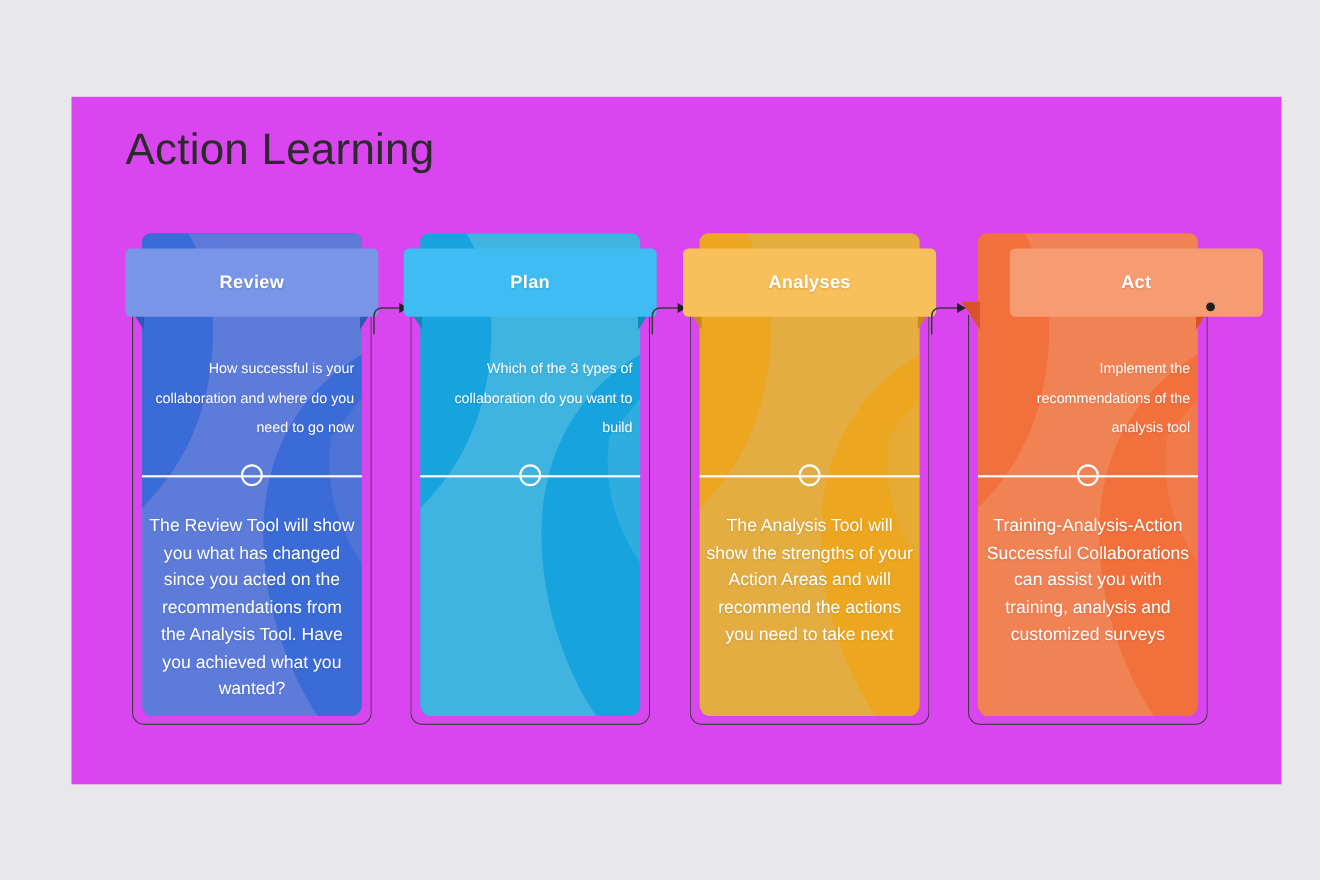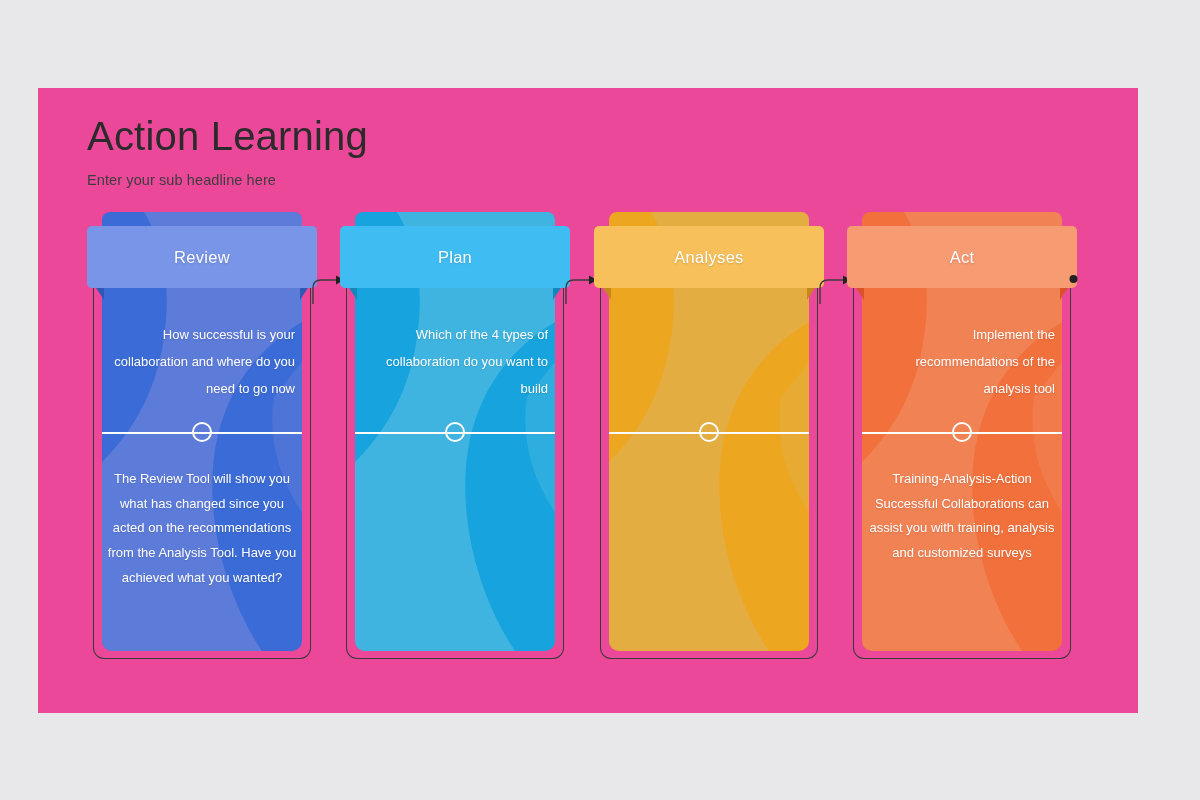--- a/index.html
+++ b/index.html
@@ -12,25 +12,25 @@
 
   body {
     background: #e8e8ea;
     font-family: "Liberation Sans", sans-serif;
     position: relative;
   }
 
   
   #slide {
     position: absolute;
-    left: 38px;
+    left: 65px;
     top: 88px;
     width: 1100px;
     height: 625px;
-    background: #ec4899;
+    background: #d946ef;
   }
 
   
   #heading { position: absolute; left: 49px; top: 25px; }
 
   #page-title {
     font-size: 40px;
     font-weight: 400;
     color: #2b2b2b;
     letter-spacing: 0.2px;
@@ -116,21 +116,21 @@
     height: 62px;
     border-radius: 5px;
     display: flex;
     align-items: center;
     justify-content: center;
   }
 
   .ribbon-label {
     position: relative;
     font-size: 16.5px;
-    font-weight: normal;
+    font-weight: bold;
     color: #ffffff;
     letter-spacing: 0.3px;
     text-shadow: 0 1px 2px rgba(0,0,0,0.17);
   }
 
   
   .text-top {
     position: absolute;
     left: 22px;
     top: 109px;
@@ -165,21 +165,21 @@
     background: transparent;
   }
 
   
   .text-bottom {
     position: absolute;
     left: 20px;
     top: 255px;
     width: 190px;
     text-align: center;
-    font-size: 13px;
+    font-size: 16px;
     line-height: 24.7px;
     color: #ffffff;
     text-shadow: 0 1px 2px rgba(0,0,0,0.13);
   }
 
   
   .connector {
     position: absolute;
     top: 62px;
     left: 224px;
@@ -198,21 +198,20 @@
   }
   .terminus svg { display: block; overflow: visible; }
 </style>
 </head>
 <body>
 
 <div id="slide">
 
   <div id="heading">
     <div id="page-title">Action Learning</div>
-    <div id="page-subtitle">Enter your sub headline here</div>
   </div>
 
   <div id="columns">
       <div class="col c0">
         <div class="bracket"></div>
         <div class="card-body" style="background: rgb(59, 107, 214);">
           <div class="swoosh">
             <svg viewBox="0 0 200 439" preserveAspectRatio="none">
               <path d="M0,439 L0,250 C35,215 55,175 62,125 C70,72 60,30 42,0 L200,0 L200,110 C150,140 120,185 112,245 C104,310 124,385 160,439 Z" fill="#7288dd" opacity="0.62"></path>
               <path d="M200,439 L200,300 C176,265 166,225 172,185 L200,150 L200,439 Z" fill="#7288dd" opacity="0.35"></path>
@@ -243,21 +242,21 @@
               <path d="M0,439 L0,250 C35,215 55,175 62,125 C70,72 60,30 42,0 L200,0 L200,110 C150,140 120,185 112,245 C104,310 124,385 160,439 Z" fill="#58bfe3" opacity="0.62"></path>
               <path d="M200,439 L200,300 C176,265 166,225 172,185 L200,150 L200,439 Z" fill="#58bfe3" opacity="0.35"></path>
             </svg>
           </div>
         </div>
         <div class="tail left" style="background: rgb(17, 135, 187);"></div>
         <div class="tail right" style="background: rgb(17, 135, 187);"></div>
         <div class="ribbon" style="background: rgb(63, 189, 243);">
           <div class="ribbon-label">Plan</div>
         </div>
-        <div class="text-top">Which of the 4 types of collaboration do you want to build</div>
+        <div class="text-top">Which of the 3 types of collaboration do you want to build</div>
         <div class="divider"></div>
         <div class="node"></div>
         <div class="connector">
           <svg width="40" height="30" viewBox="0 0 40 30">
             <path d="M2,30 L2,14 Q2,6 10,6 L26,6" fill="none" stroke="#3b3b3b" stroke-width="1.4"></path>
             <path d="M25,1.5 L33,6 L25,10.5 Z" fill="#222222"></path>
           </svg>
         </div>
       </div>
       <div class="col c2">
@@ -270,40 +269,41 @@
             </svg>
           </div>
         </div>
         <div class="tail left" style="background: rgb(200, 135, 26);"></div>
         <div class="tail right" style="background: rgb(200, 135, 26);"></div>
         <div class="ribbon" style="background: rgb(248, 192, 90);">
           <div class="ribbon-label">Analyses</div>
         </div>
         <div class="divider"></div>
         <div class="node"></div>
+        <div class="text-bottom">The Analysis Tool will show the strengths of your Action Areas and will recommend the actions you need to take next</div>
         <div class="connector">
           <svg width="40" height="30" viewBox="0 0 40 30">
             <path d="M2,30 L2,14 Q2,6 10,6 L26,6" fill="none" stroke="#3b3b3b" stroke-width="1.4"></path>
             <path d="M25,1.5 L33,6 L25,10.5 Z" fill="#222222"></path>
           </svg>
         </div>
       </div>
       <div class="col c3">
         <div class="bracket"></div>
         <div class="card-body" style="background: rgb(241, 112, 60);">
           <div class="swoosh">
             <svg viewBox="0 0 200 439" preserveAspectRatio="none">
               <path d="M0,439 L0,250 C35,215 55,175 62,125 C70,72 60,30 42,0 L200,0 L200,110 C150,140 120,185 112,245 C104,310 124,385 160,439 Z" fill="#f08e64" opacity="0.62"></path>
               <path d="M200,439 L200,300 C176,265 166,225 172,185 L200,150 L200,439 Z" fill="#f08e64" opacity="0.35"></path>
             </svg>
           </div>
         </div>
         <div class="tail left" style="background: rgb(217, 82, 42);"></div>
         <div class="tail right" style="background: rgb(217, 82, 42);"></div>
-        <div class="ribbon" style="background: rgb(247, 155, 114);">
+        <div class="ribbon" style="background: rgb(247, 155, 114); margin-left: 44px;">
           <div class="ribbon-label">Act</div>
         </div>
         <div class="text-top">Implement the recommendations of the analysis tool</div>
         <div class="divider"></div>
         <div class="node"></div>
         <div class="text-bottom">Training-Analysis-Action Successful Collaborations can assist you with training, analysis and customized surveys</div>
         <div class="terminus">
           <svg width="20" height="20" viewBox="0 0 20 20">
             <circle cx="2.5" cy="5" r="4" fill="#222222"></circle>
           </svg>

